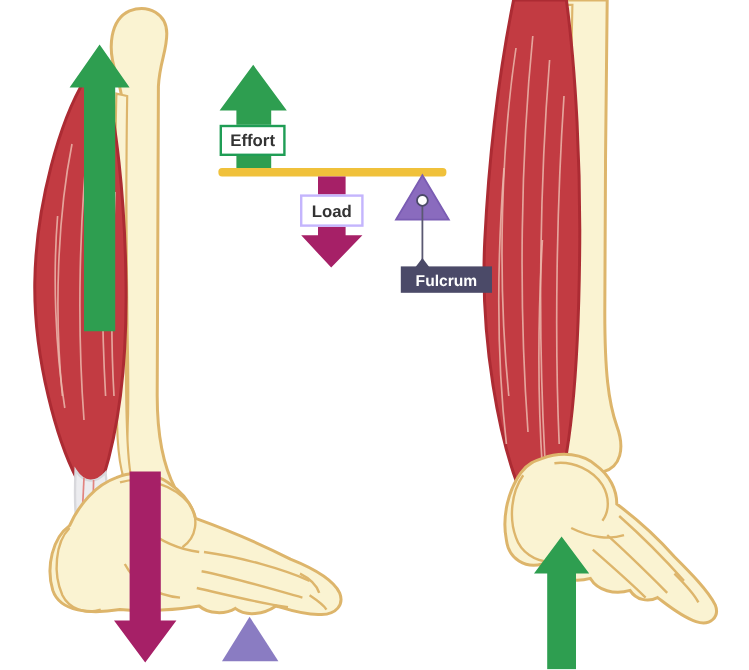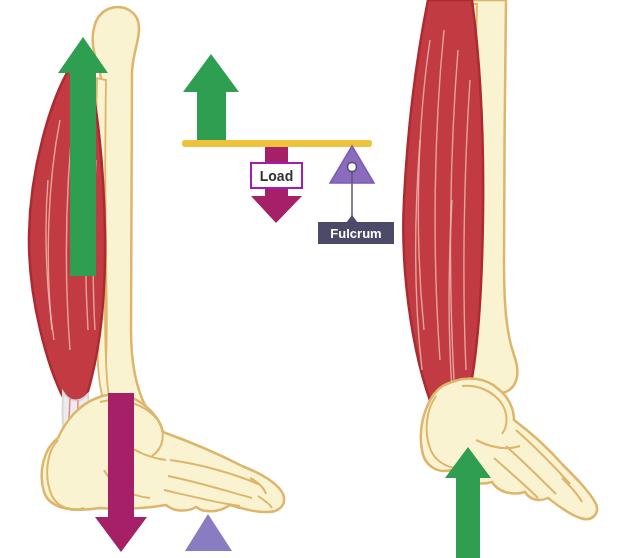--- a/index.html
+++ b/index.html
@@ -16,22 +16,22 @@
     display:flex; align-items:center; justify-content:center;
     box-sizing:border-box;
     background:#fff;
     color:#333;
     font-weight:bold;
     font-size:14px;
     font-family:"Liberation Sans", sans-serif;
     white-space:nowrap;
   }
   #effort-label    { left:183px; top:104px; width:55px;  height:26px; border:2px solid #1F9D55; }
-  #load-label      { left:250px; top:162px; width:53px;  height:27px; border:2px solid #a21caf; }
-  #fulcrum-label   { left:318px; top:222px; width:76px;  height:22px; background:#4B4A68; color:#fff; font-size:13px; }
+  #load-label      { left:250px; top:162px; width:53px;  height:27px; border:2px solid #c4b5fd; }
+  #fulcrum-label   { left:334px; top:222px; width:76px;  height:22px; background:#4B4A68; color:#fff; font-size:13px; }
   #direction-label { left:386px; top:509px; width:170px; height:31px; border:2px solid #37965B; }
 </style>
 </head>
 <body>
 
 <div class="stage">
   <svg width="624" height="558" viewBox="0 0 624 558">
 
     <g>
 
@@ -136,18 +136,19 @@
         <path d="M 516,430 C 534,446 554,466 570,484"></path>
         <path d="M 506,446 C 524,462 542,480 556,494"></path>
         <path d="M 494,458 C 510,472 526,486 538,498"></path>
         <path d="M 562,478 C 570,486 578,494 582,502"></path>
       </g>
 
       <polygon points="468,447 491,478 480,478 480,558 456,558 456,478 445,478" fill="#2E9E50"></polygon>
     </g>
   </svg>
 
+  <div class="label" id="effort-label">Effort</div>
 
   <div class="label" id="load-label">Load</div>
 
   <div class="label" id="fulcrum-label">Fulcrum</div>
 
 </div>
 
 </body></html>

